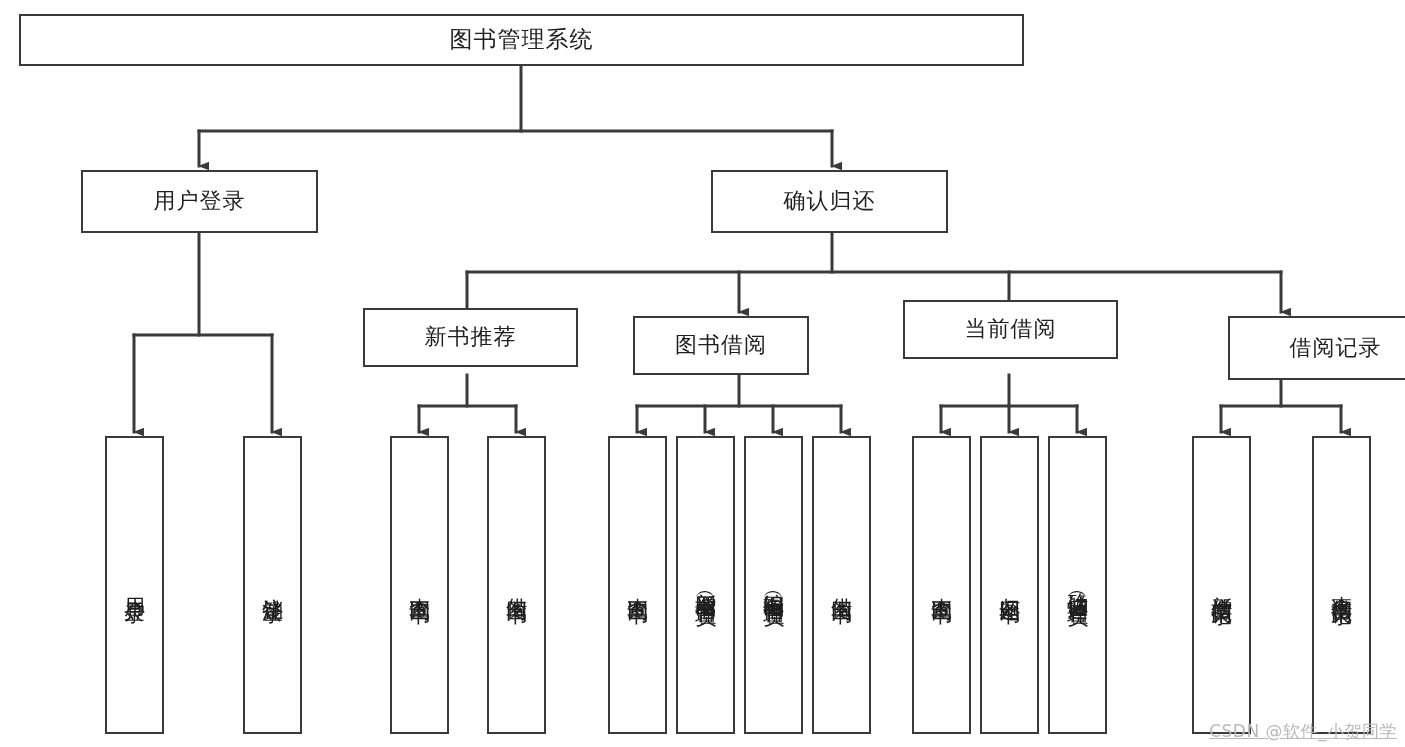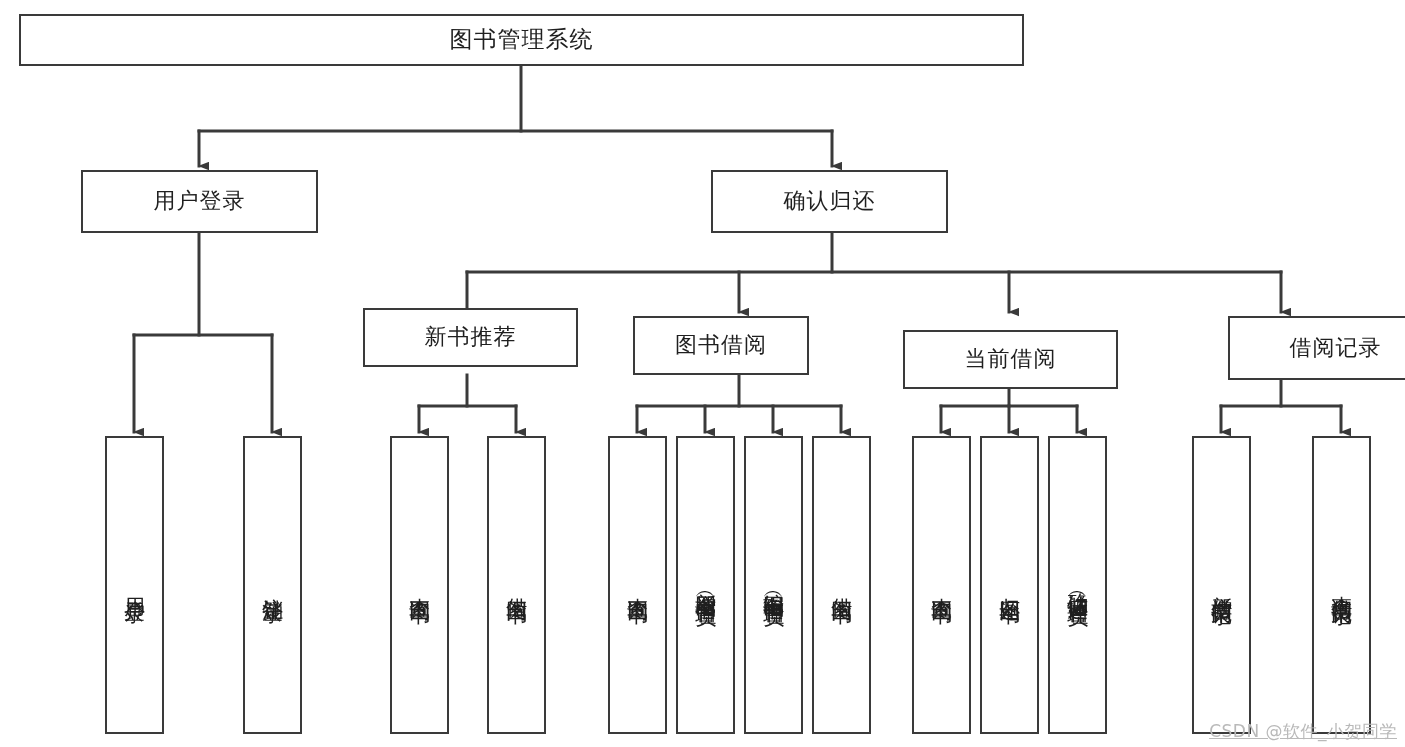--- a/index.html
+++ b/index.html
@@ -123,21 +123,21 @@
     </g>
   </svg>
 
   <div class="node horizontal root" style="left:19px; top:14px; width:1005px; height:52px;">图书管理系统</div>
 
   <div class="node horizontal" style="left:81px; top:170px; width:237px; height:63px;">用户登录</div>
   <div class="node horizontal" style="left:711px; top:170px; width:237px; height:63px;">确认归还</div>
 
   <div class="node horizontal" style="left:363px; top:308px; width:215px; height:59px;">新书推荐</div>
   <div class="node horizontal" style="left:633px; top:316px; width:176px; height:59px;">图书借阅</div>
-  <div class="node horizontal" style="left:903px; top:330px; width:215px; height:59px;">当前借阅</div>
+  <div class="node horizontal" style="left:903px; top:300px; width:215px; height:59px;">当前借阅</div>
   <div class="node horizontal" style="left:1228px; top:316px; width:215px; height:64px;">借阅记录</div>
 
   <div class="node vertical" style="left:105px; top:436px; width:59px; height:298px;">用户登录</div>
   <div class="node vertical" style="left:243px; top:436px; width:59px; height:298px;">注销登录</div>
 
   <div class="node vertical" style="left:390px; top:436px; width:59px; height:298px;">查询图书</div>
   <div class="node vertical" style="left:487px; top:436px; width:59px; height:298px;">借阅图书</div>
 
   <div class="node vertical" style="left:608px; top:436px; width:59px; height:298px;">查询图书</div>
   <div class="node vertical" style="left:676px; top:436px; width:59px; height:298px;">新增图书（管理员）</div>

